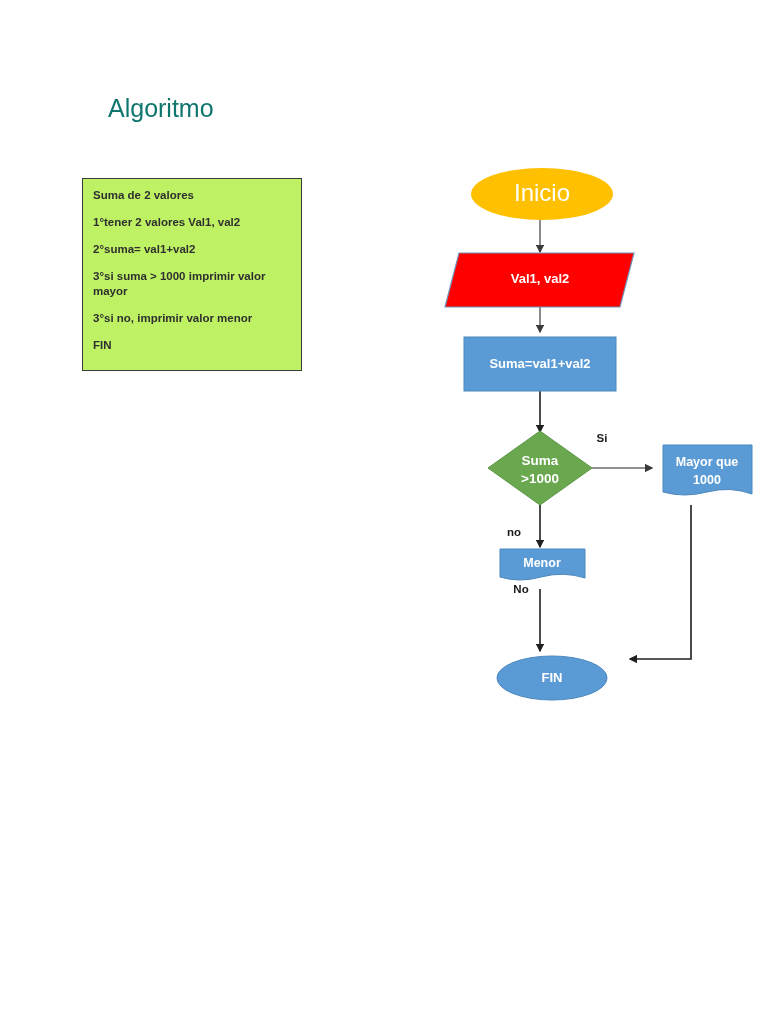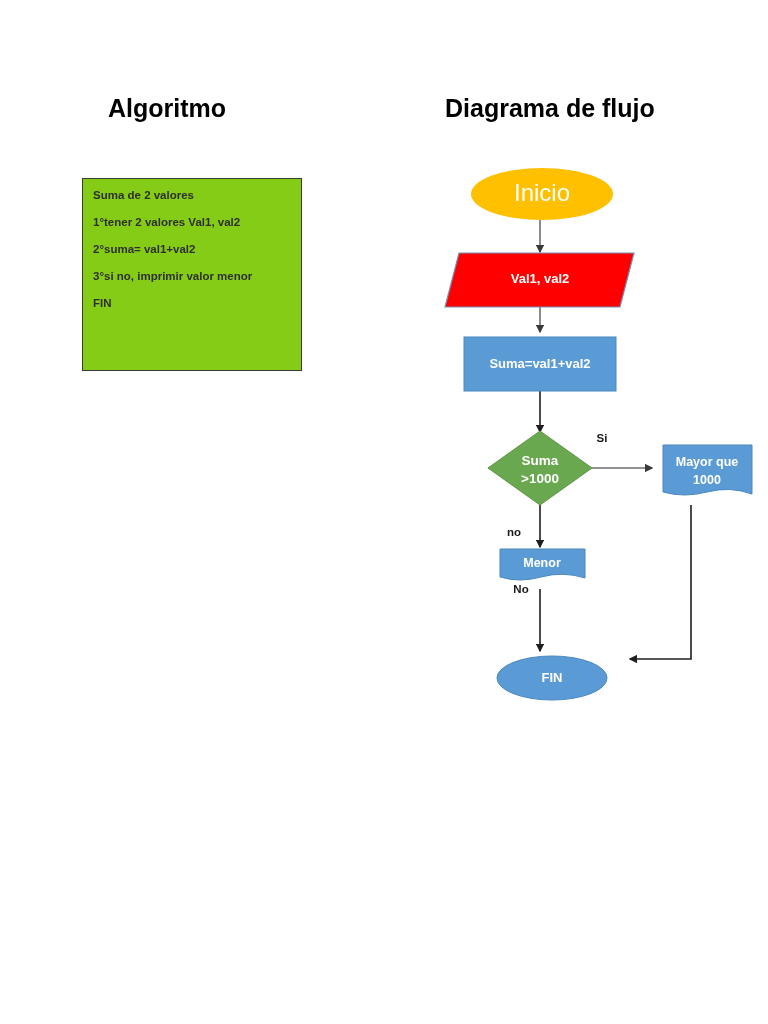--- a/index.html
+++ b/index.html
@@ -19,38 +19,38 @@
     left: 0; top: 0;
     width: 768px;
     height: 1024px;
     background: #ffffff;
   }
 
   
   .heading {
     position: absolute;
     font-size: 25px;
-    font-weight: 700;
-    color: #000000;
+    font-weight: 400;
+    color: #0f766e;
     letter-spacing: 0px;
     white-space: nowrap;
   }
   #algoritmo-title { left: 108px; top: 94px; }
   #diagrama-title  { left: 445px; top: 94px; }
 
   
   #algorithm-box {
     position: absolute;
     left: 82px;
     top: 178px;
     width: 220px;
     height: 193px;
     border: 1px solid #3b3b3b;
     box-sizing: border-box;
-    background: #84cc16;
+    background: #bef264;
     padding: 9px 10px 0 10px;
   }
   #algorithm-box .line {
     font-size: 11.5px;
     color: #2f2f2f;
     line-height: 15px;
     margin-bottom: 12px;
     font-weight: 600;
   }
   #algorithm-box .line:last-child { margin-bottom: 0; }
@@ -89,26 +89,26 @@
     fill: none;
   }
 </style>
 </head>
 <body>
 
 <div id="page">
 
   <div class="heading" id="algoritmo-title">Algoritmo</div>
 
-  <div class="heading" id="diagrama-title">Diagrama de flujo</div>
 
   <div id="algorithm-box">
     <div class="line">Suma de 2 valores</div>
     <div class="line">1°tener 2 valores  Val1, val2</div>
     <div class="line">2°suma= val1+val2</div>
+    <div class="line">3°si suma &gt; 1000 imprimir valor mayor</div>
     <div class="line">3°si no, imprimir valor menor</div>
     <div class="line">FIN</div>
   </div>
 
   <svg id="flowchart" viewBox="0 0 768 1024" width="768" height="1024">
     <defs>
       <marker id="arrow-gray" viewBox="0 0 10 10" refX="8.5" refY="5" markerWidth="5.5" markerHeight="5.5" orient="auto-start-reverse">
         <path d="M 0 0 L 10 5 L 0 10 z" fill="#3a3a3a"></path>
       </marker>
       <marker id="arrow-dark" viewBox="0 0 10 10" refX="8.5" refY="5" markerWidth="5.5" markerHeight="5.5" orient="auto-start-reverse">

